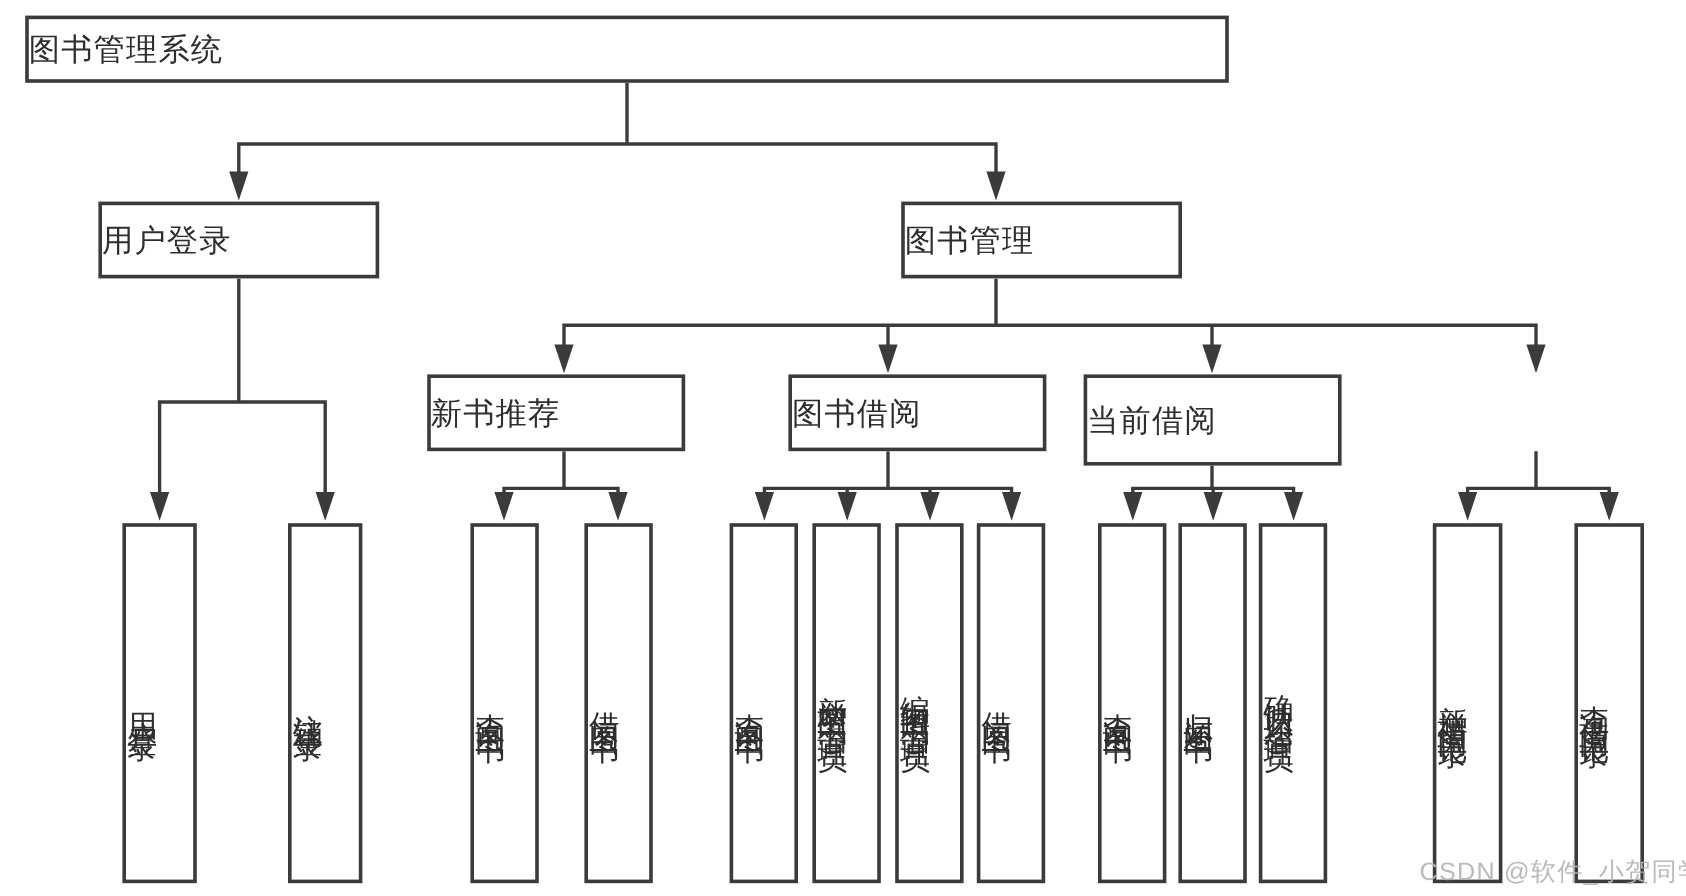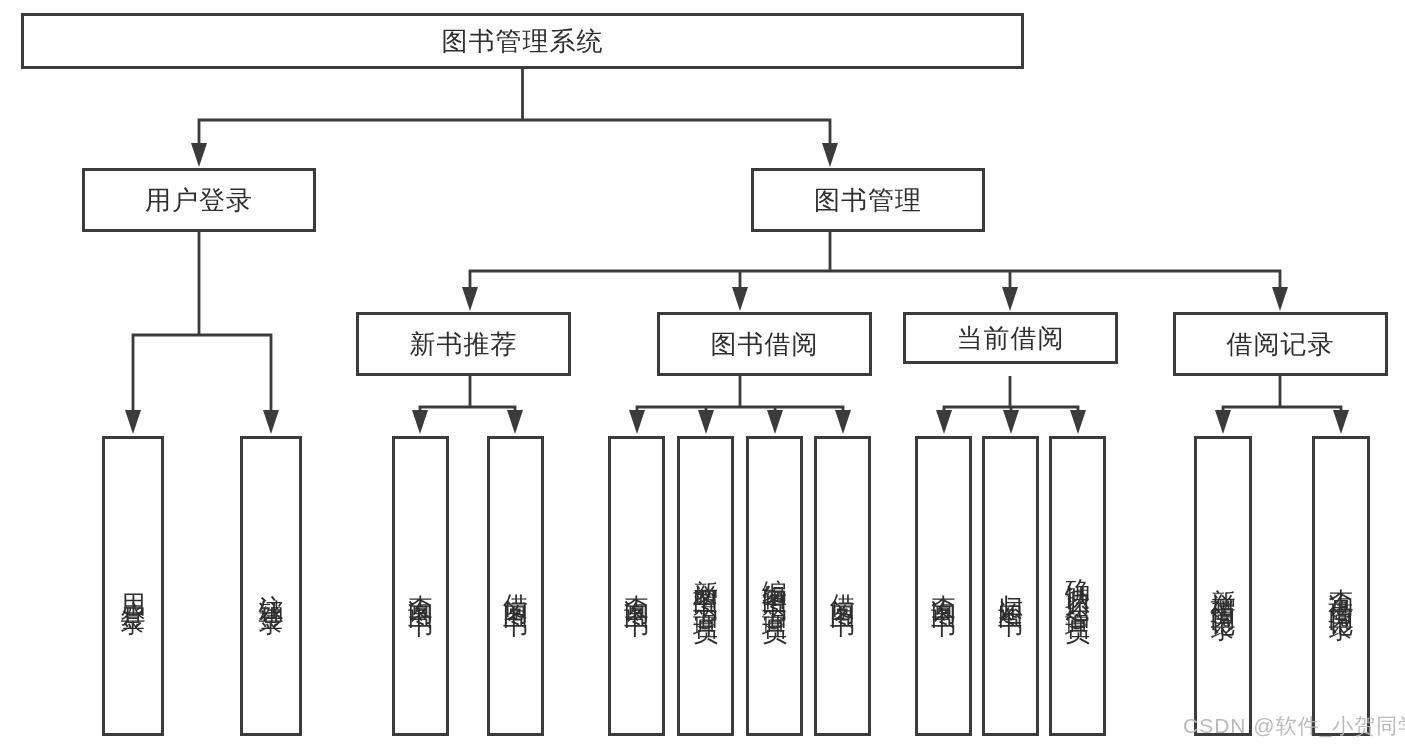--- a/index.html
+++ b/index.html
@@ -23,21 +23,21 @@
     height: 747px;
     z-index: 1;
   }
   .box {
     position: absolute;
     box-sizing: border-box;
     border: 3px solid #3b3b3b;
     background: #ffffff;
     display: flex;
     align-items: center;
-    justify-content: center;
+    justify-content: flex-start;
     z-index: 2;
   }
   .box .lbl {
     font-size: 26px;
     color: #2e2e2e;
     letter-spacing: 1px;
     white-space: nowrap;
   }
   .box .vlbl {
     writing-mode: vertical-lr;
@@ -117,25 +117,22 @@
   <div class="box" style="left:751px;top:168px;width:234px;height:64px">
     <span class="lbl">图书管理</span>
   </div>
 
   <div class="box" style="left:356px;top:312px;width:215px;height:64px">
     <span class="lbl">新书推荐</span>
   </div>
   <div class="box" style="left:657px;top:312px;width:215px;height:64px">
     <span class="lbl">图书借阅</span>
   </div>
-  <div class="box" style="left:903px;top:312px;width:215px;height:52px">
+  <div class="box" style="left:903px;top:312px;width:215px;height:76px">
     <span class="lbl">当前借阅</span>
-  </div>
-  <div class="box" style="left:1173px;top:312px;width:215px;height:64px">
-    <span class="lbl">借阅记录</span>
   </div>
 
   <div class="box" style="left:102px;top:436px;width:62px;height:300px">
     <span class="vlbl">用户登录</span>
   </div>
   <div class="box" style="left:240px;top:436px;width:62px;height:300px">
     <span class="vlbl">注销登录</span>
   </div>
 
   <div class="box" style="left:392px;top:436px;width:57px;height:300px">

